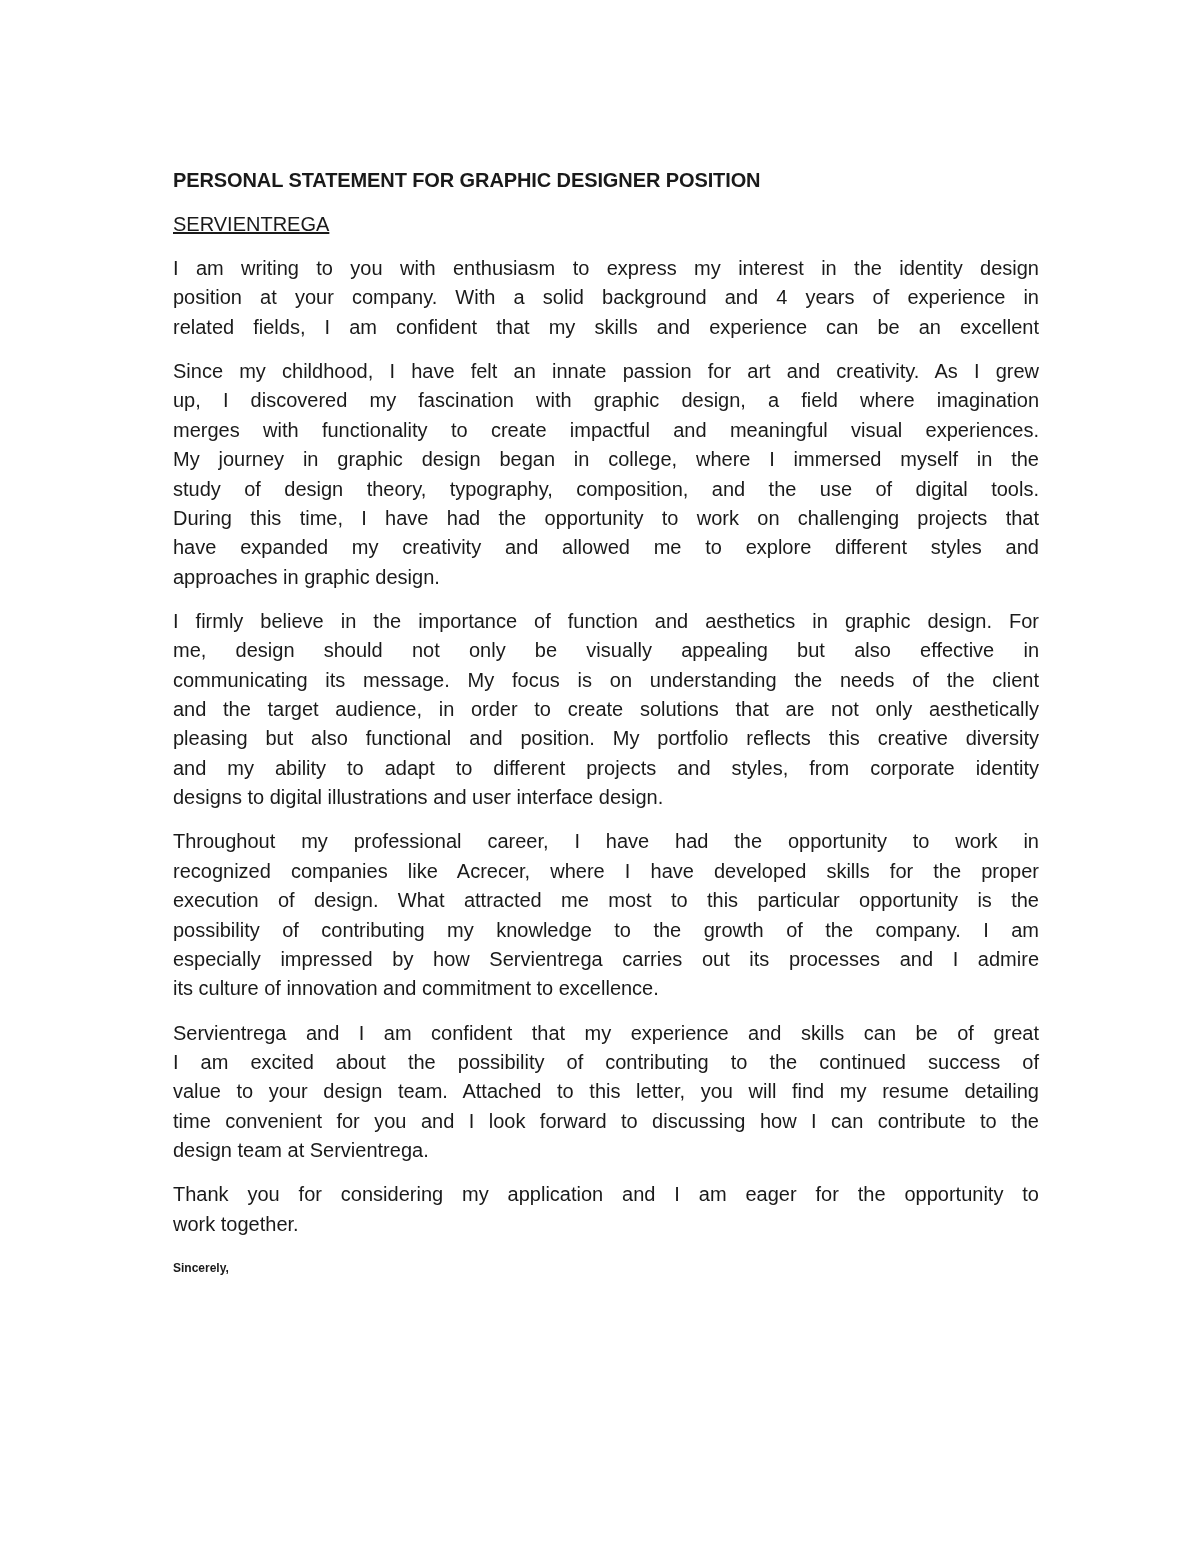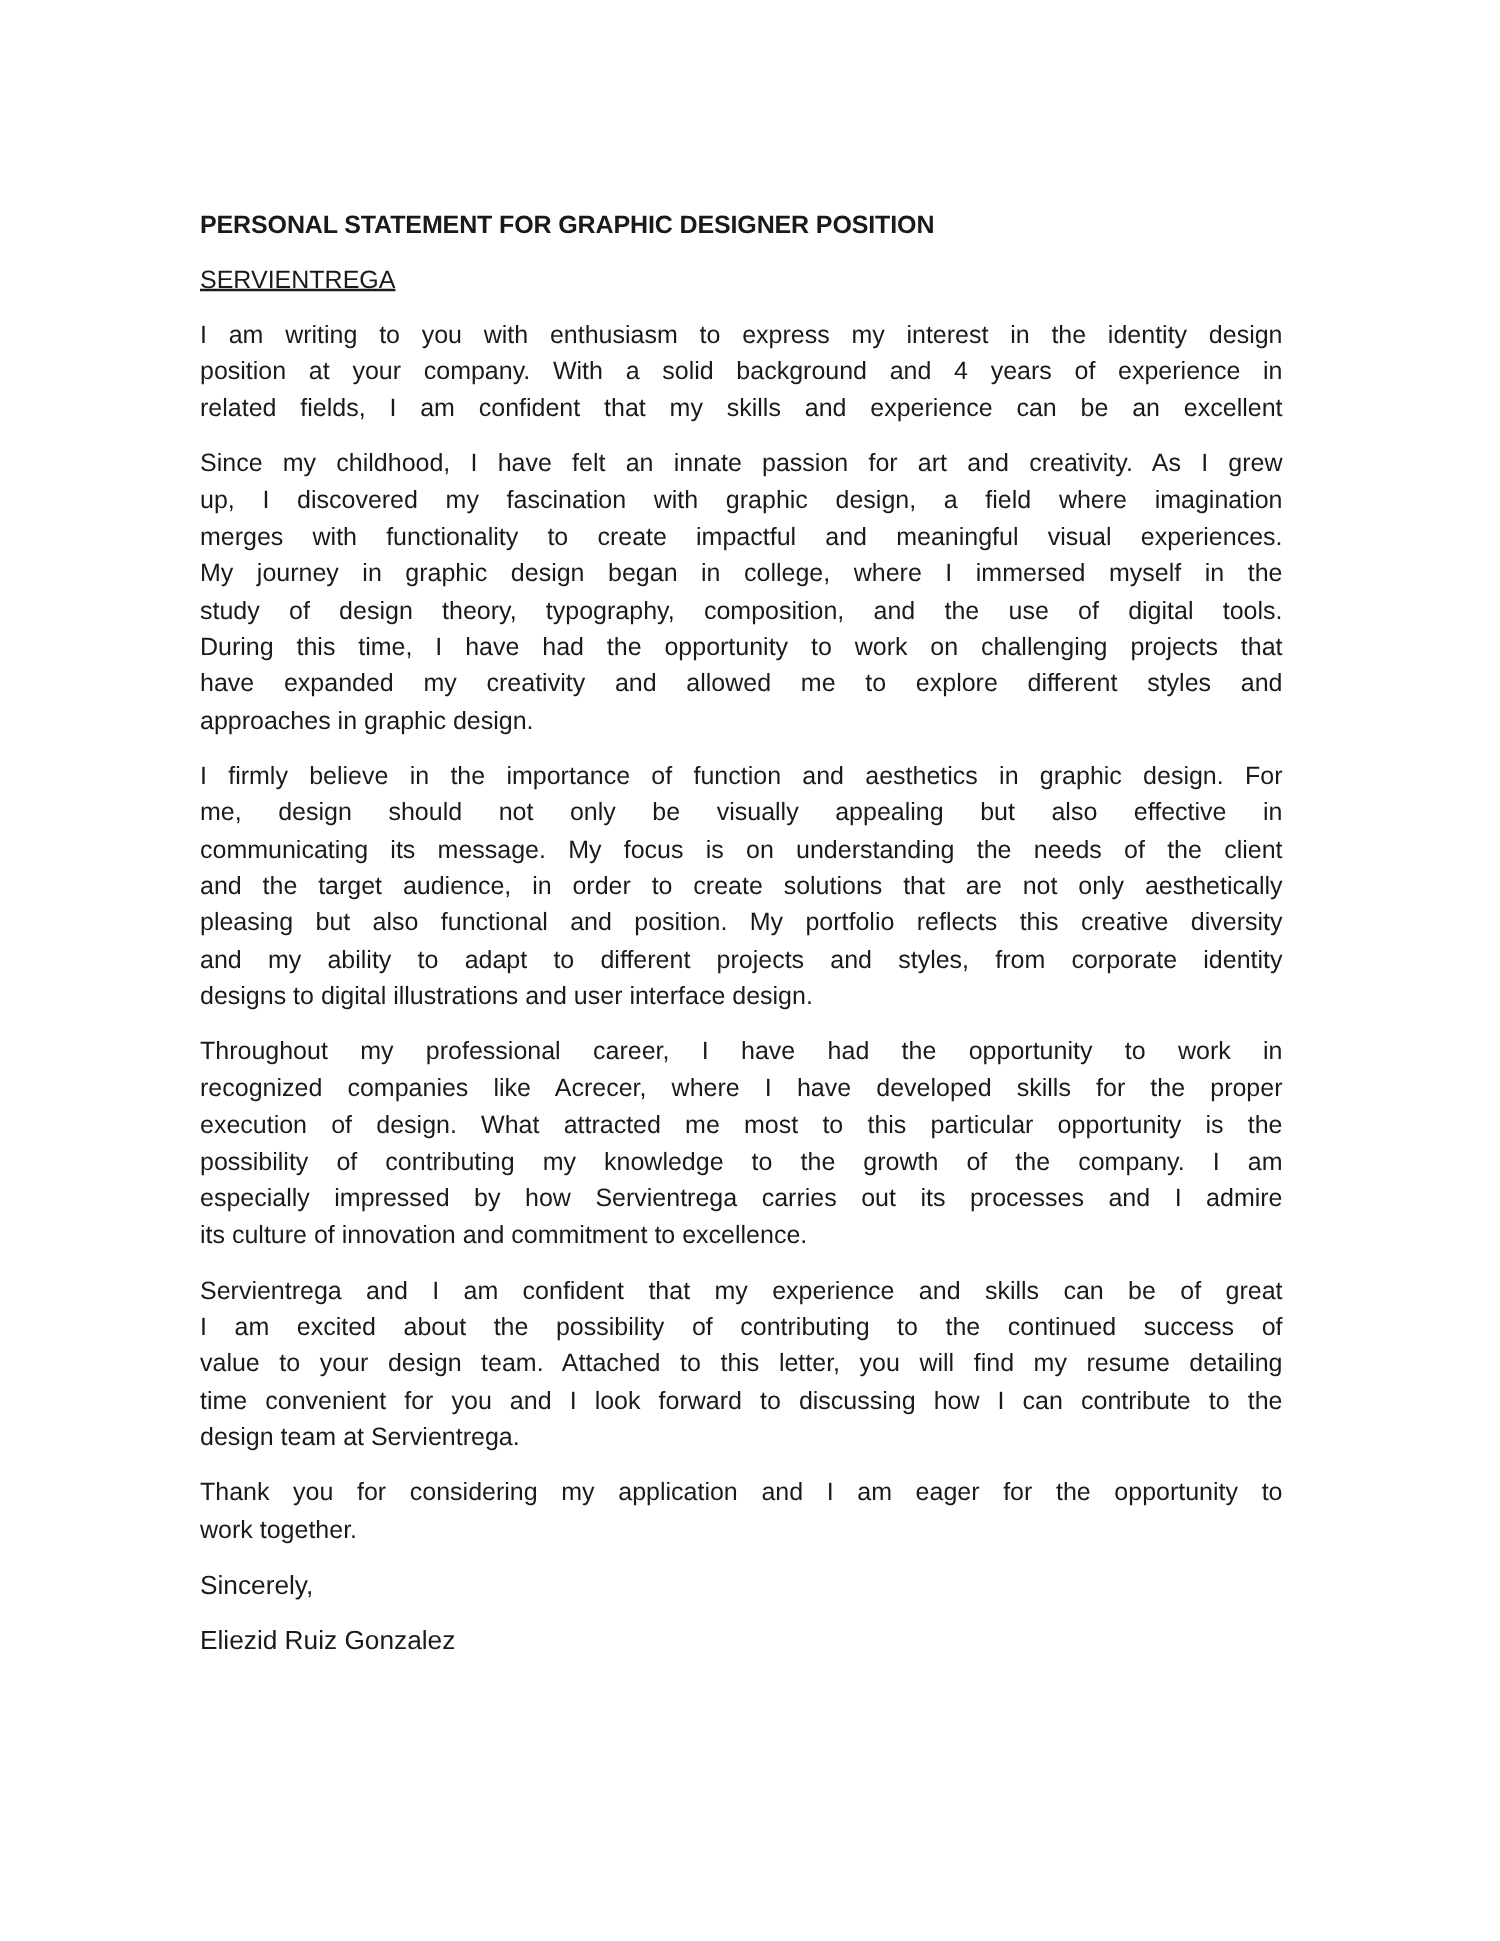--- a/index.html
+++ b/index.html
@@ -10,21 +10,21 @@
     body {
       width: 1200px;
       height: 1553px;
       position: relative;
       overflow: hidden;
       font-family: "Liberation Sans", "DejaVu Sans", sans-serif;
       color: #1a1a1a;
     }
     .page {
       position: absolute;
-      left: 160px;
+      left: 173px;
       top: 166px;
       width: 866px;
     }
     .title {
       font-weight: bold;
       font-size: 20px;
       line-height: 29px;
       margin: 0 0 15px 0;
       letter-spacing: -0.1px;
       white-space: nowrap;
@@ -46,24 +46,25 @@
       text-align: justify;
       text-align-last: justify;
       white-space: nowrap;
       height: 29.4px;
       overflow: visible;
     }
     .line.last {
       text-align-last: left;
     }
     .closing, .signature {
-      font-size: 21px;
+      font-size: 12px;
       line-height: 29px;
       margin: 0 0 15px 0;
       white-space: nowrap;
+      font-weight: bold;
     }
   </style>
 </head>
 <body>
 
 <div class="page">
   <div class="title">PERSONAL STATEMENT FOR GRAPHIC DESIGNER POSITION</div>
   <div class="company">SERVIENTREGA</div>
 
   <div class="para">
@@ -109,14 +110,13 @@
     <span class="line">time convenient for you and I look forward to discussing how I can contribute to the</span>
     <span class="line last">design team at Servientrega.</span>
   </div>
 
   <div class="para">
     <span class="line">Thank you for considering my application and I am eager for the opportunity to</span>
     <span class="line last">work together.</span>
   </div>
 
   <div class="closing">Sincerely,</div>
-  <div class="signature">Eliezid Ruiz Gonzalez</div>
 </div>
 
 </body></html>

